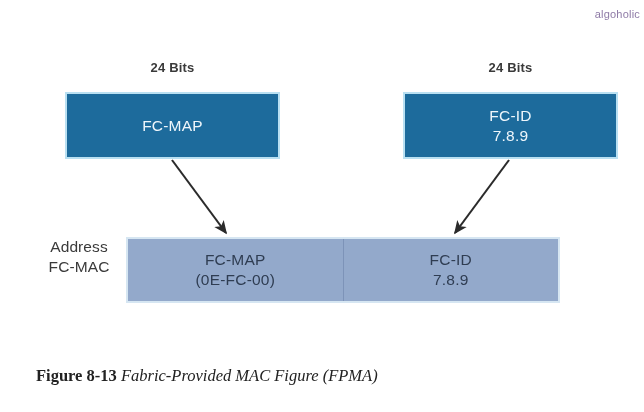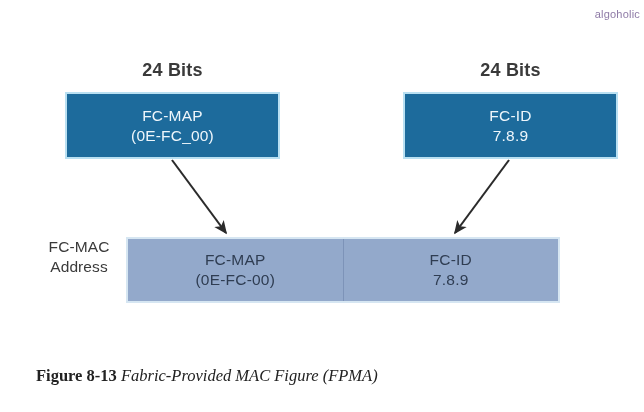--- a/index.html
+++ b/index.html
@@ -28,21 +28,21 @@
     top: 8px;
     font-size: 11px;
     letter-spacing: 0.2px;
     color: #8e7aa6;
     font-family: "Liberation Sans", sans-serif;
   }
 
   
   .bits-label {
     position: absolute;
-    font-size: 18px;
+    font-size: 13px;
     font-weight: bold;
     color: #3a3a3a;
     text-align: center;
     letter-spacing: 0.2px;
   }
   #bits-left  { left: 57px;  top: 60px;  width: 215px; }
   #bits-right { left: 395px; top: 60px;  width: 215px; }
   #bits-total { left: 118px; top: 308px; width: 434px; }
 
   
@@ -137,41 +137,40 @@
 <div id="page">
 
   <div class="watermark">algoholic</div>
 
   <div class="bits-label" id="bits-left">24 Bits</div>
 
   <div class="bits-label" id="bits-right">24 Bits</div>
 
   <div class="field-box" id="box-fcmap">
     <span class="line1">FC-MAP</span>
-    <span class="line2">(0E-FC_00)</span>
   </div>
 
   <div class="field-box" id="box-fcid">
     <span class="line1">FC-ID</span>
     <span class="line2">7.8.9</span>
   </div>
 
   <svg id="arrows" viewBox="0 0 644 412">
     <defs>
       <marker id="arrowhead" markerWidth="7" markerHeight="7" refX="5.6" refY="3" orient="auto" markerUnits="strokeWidth">
         <path d="M0,0.2 L6.4,3 L0,5.8 L1.6,3 Z" fill="#2b2b2b"></path>
       </marker>
     </defs>
     <line x1="164" y1="160" x2="218" y2="233" stroke="#2b2b2b" stroke-width="2.1" marker-end="url(#arrowhead)"></line>
     <line x1="501" y1="160" x2="447" y2="233" stroke="#2b2b2b" stroke-width="2.1" marker-end="url(#arrowhead)"></line>
   </svg>
 
   <div id="mac-label">
+    <div>Address</div>
     <div>FC-MAC</div>
-    <div>Address</div>
   </div>
 
   <div id="mac-bar">
     <div class="mac-cell" id="mac-cell-fcmap">
       <span>FC-MAP</span>
       <span>(0E-FC-00)</span>
     </div>
     <div class="mac-cell" id="mac-cell-fcid">
       <span>FC-ID</span>
       <span>7.8.9</span>

